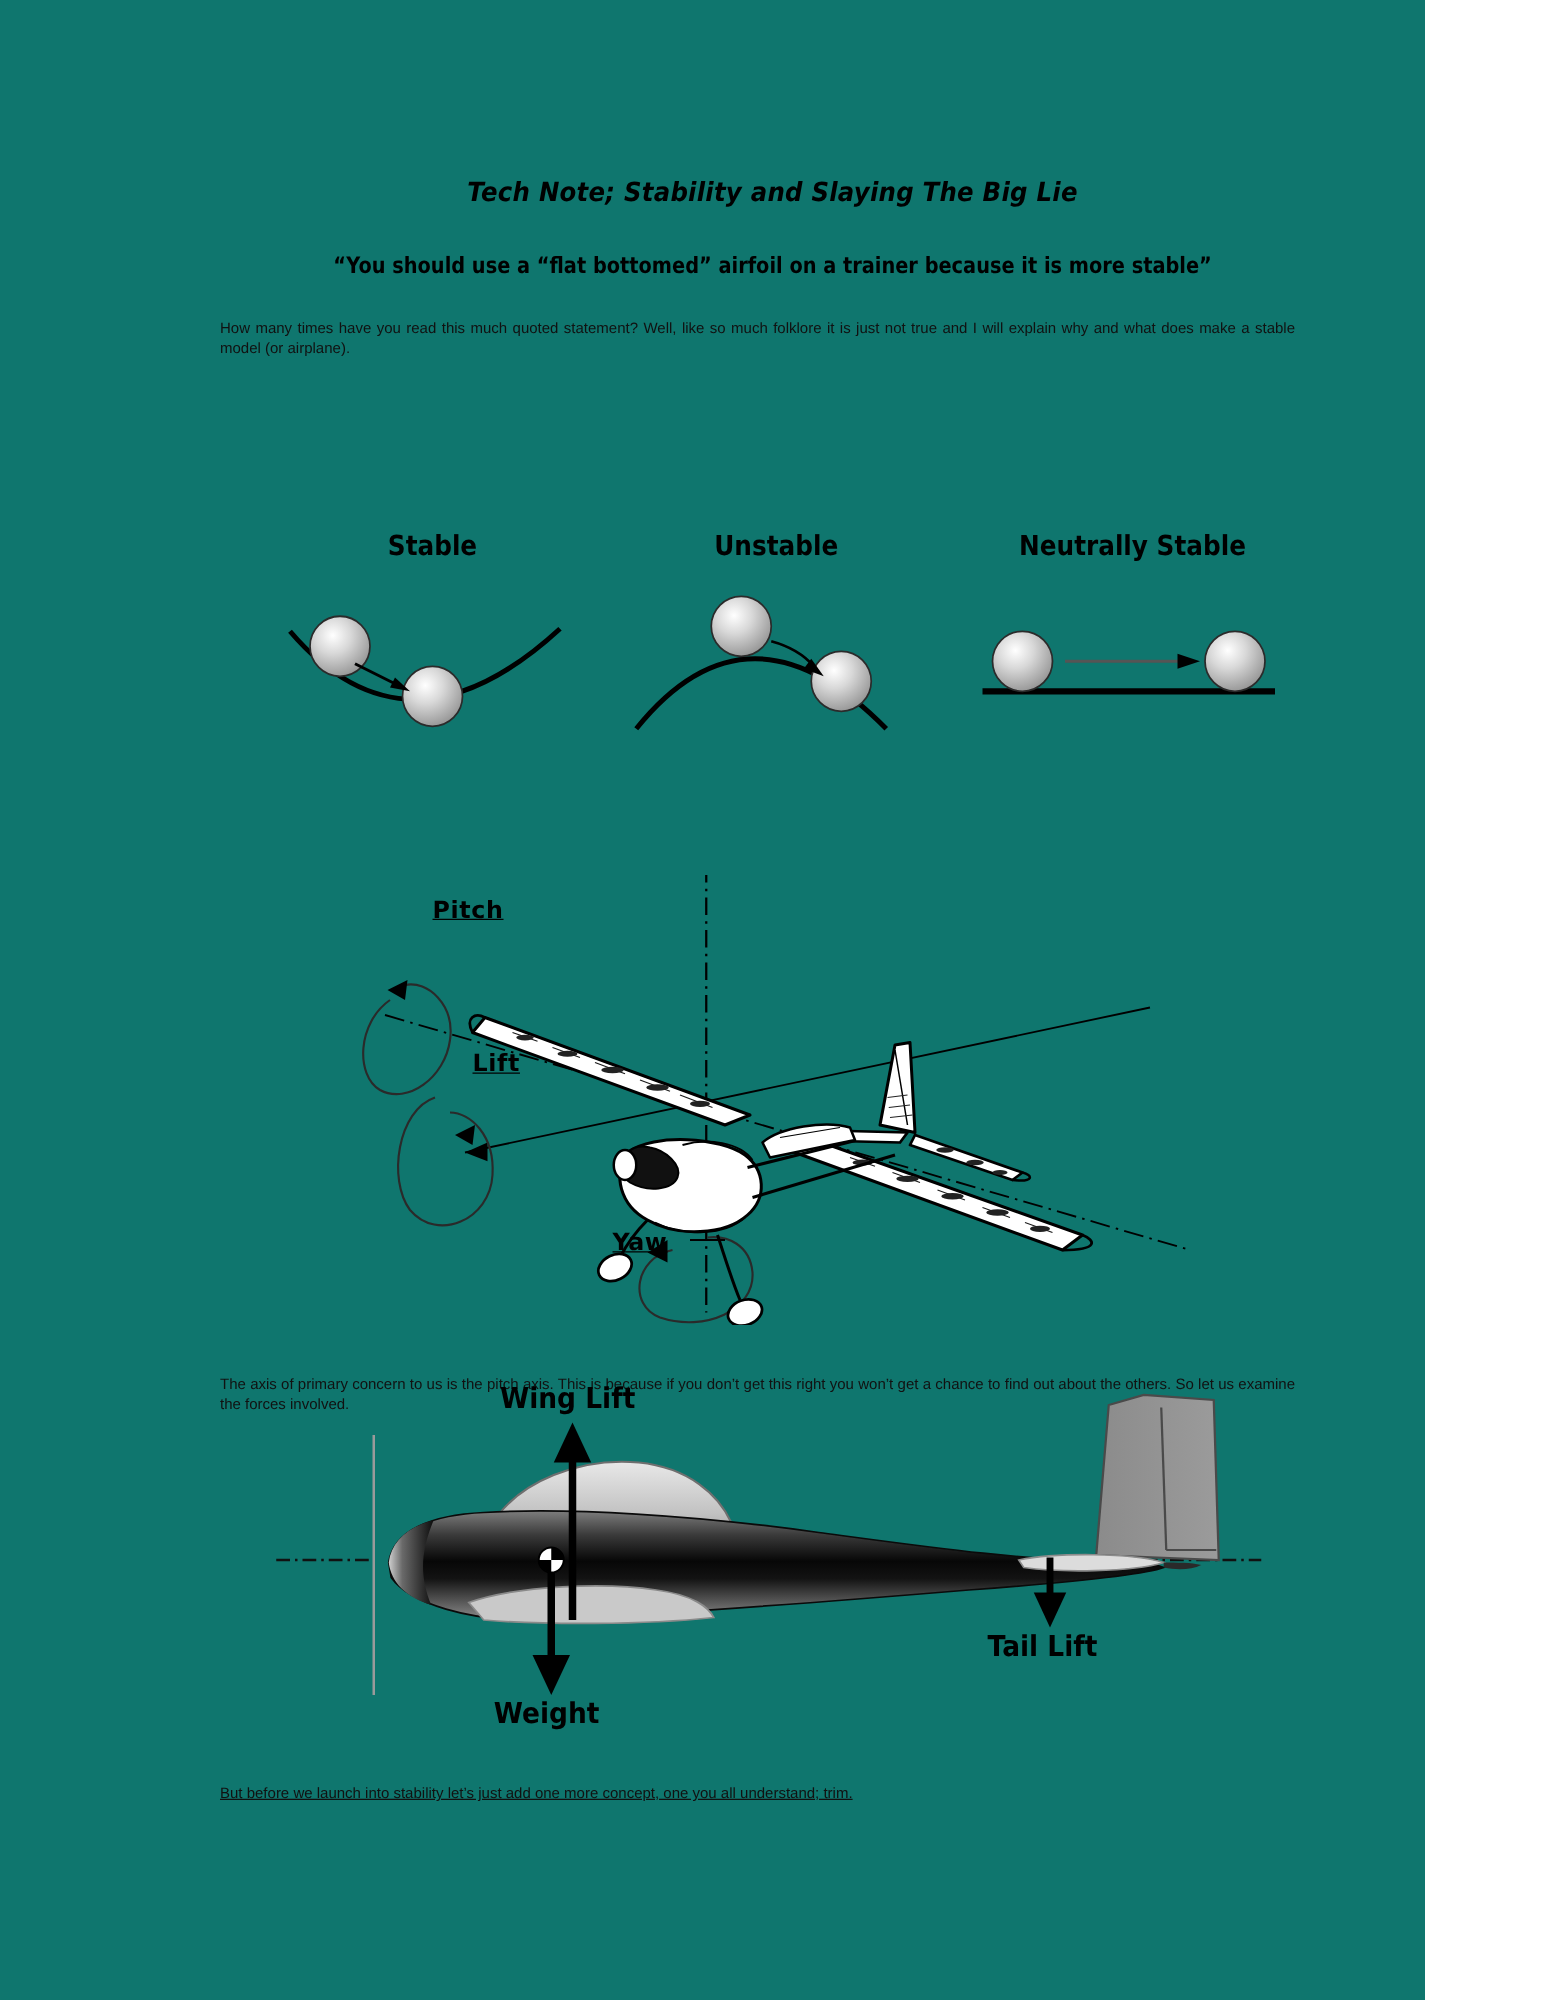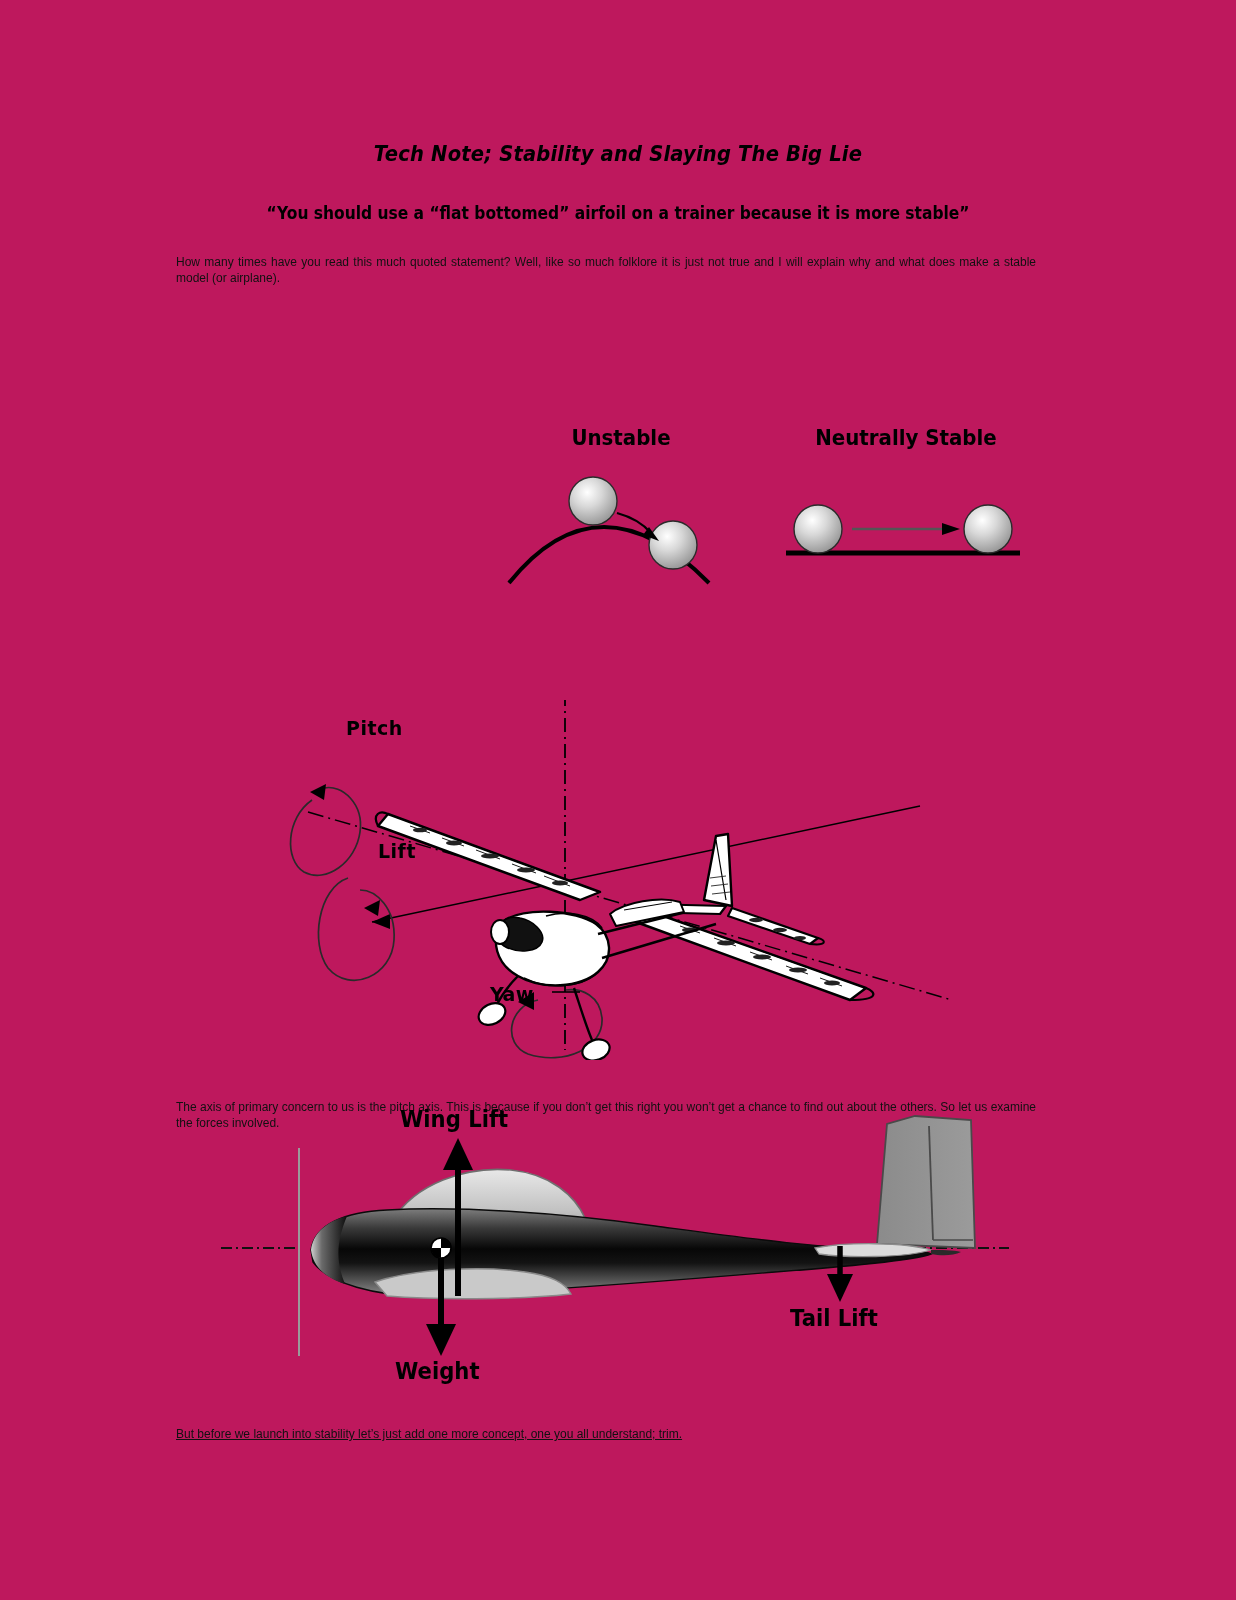--- a/index.html
+++ b/index.html
@@ -6,23 +6,23 @@
     margin: 0;
     padding: 0;
     background: #ffffff;
   }
   body {
     font-family: "Liberation Sans", sans-serif;
     color: #000000;
   }
   #page {
     position: relative;
-    width: 1236px;
+    width: 1140px;
     height: 1600px;
-    background: #be185d;
+    background: #0f766e;
     overflow: hidden;
   }
 
   
   .doc-title {
     position: absolute;
     left: 0;
     top: 142px;
     width: 1236px;
     text-align: center;
@@ -94,20 +94,21 @@
     top: 700px;
     width: 700px;
     height: 360px;
   }
   .axis-label {
     position: absolute;
     font-family: "DejaVu Sans", sans-serif;
     font-weight: bold;
     font-size: 19px;
     letter-spacing: 0.5px;
+    text-decoration: underline;
   }
   #label-pitch { left: 66px;  top: 17px; }
   #label-roll  { left: 98px;  top: 140px; }
   #label-yaw   { left: 210px; top: 283px; }
 
   
   #fig-forces {
     position: absolute;
     left: 215px;
     top: 1100px;
@@ -133,20 +134,41 @@
 
   <div class="doc-title">Tech Note; Stability and Slaying The Big Lie</div>
 
   <div class="doc-subtitle">“You should use a “flat bottomed” airfoil on a trainer because it is more stable”</div>
 
   <div class="para" id="para-1">How many times have you read this much quoted statement?  Well, like so much folklore it is just not true and I will explain why and what does make a stable model (or airplane).</div>
 
 
   <div id="fig-stability">
 
+    <div class="stab-cell" id="stab-cell-stable">
+      <div class="stab-label">Stable</div>
+      <svg class="stab-svg" width="260" height="120" viewBox="0 0 260 120">
+        <defs>
+          <radialGradient id="ballg1" cx="38%" cy="32%" r="72%">
+            <stop offset="0%" stop-color="#ffffff"></stop>
+            <stop offset="42%" stop-color="#d8d8d8"></stop>
+            <stop offset="100%" stop-color="#949494"></stop>
+          </radialGradient>
+        </defs>
+
+        <path d="M 16,40 Q 110,150 232,38" fill="none" stroke="#000" stroke-width="4"></path>
+
+        <circle cx="56" cy="52" r="24" fill="url(#ballg1)" stroke="#2b2b2b" stroke-width="1.4"></circle>
+
+        <circle cx="130" cy="92" r="24" fill="url(#ballg1)" stroke="#2b2b2b" stroke-width="1.4"></circle>
+
+        <line x1="68" y1="66" x2="104" y2="84" stroke="#000" stroke-width="2.4"></line>
+        <polygon points="112,88 96,85 100,77" fill="#000"></polygon>
+      </svg>
+    </div>
 
     <div class="stab-cell" id="stab-cell-neutral">
       <div class="stab-label">Neutrally Stable</div>
       <svg class="stab-svg" width="260" height="120" viewBox="0 0 260 120">
         <defs>
           <radialGradient id="ballg3" cx="38%" cy="32%" r="72%">
             <stop offset="0%" stop-color="#ffffff"></stop>
             <stop offset="42%" stop-color="#d8d8d8"></stop>
             <stop offset="100%" stop-color="#949494"></stop>
           </radialGradient>

